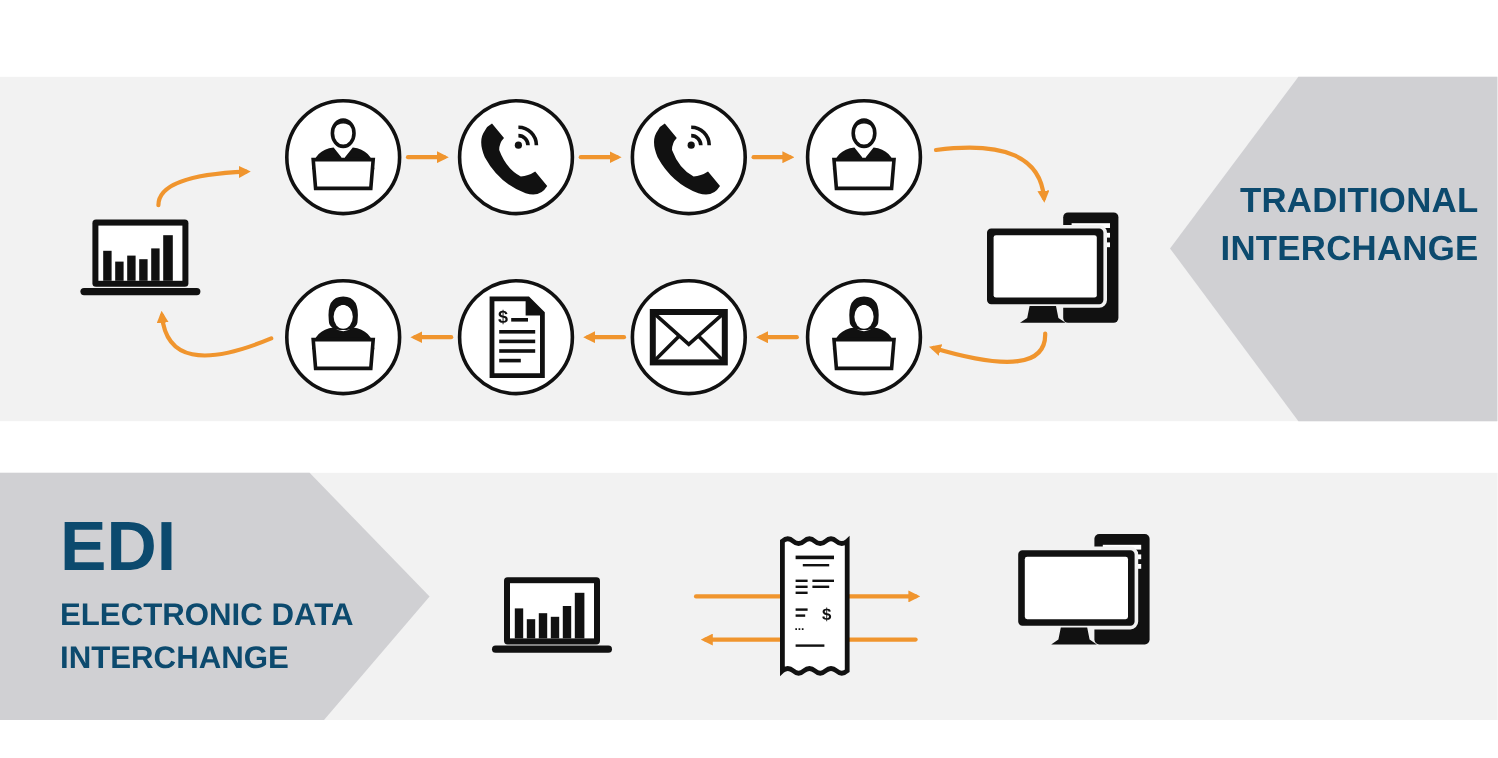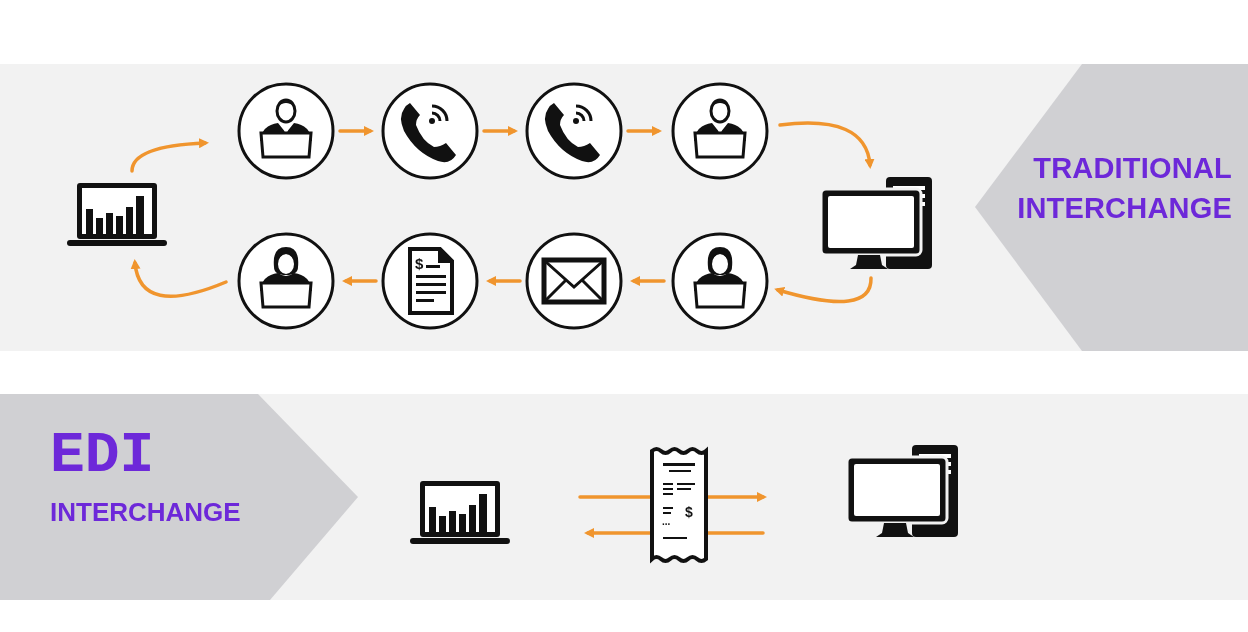--- a/index.html
+++ b/index.html
@@ -4,26 +4,26 @@
   <style>
     html, body { margin: 0; padding: 0; }
     body {
       width: 1248px; height: 632px; background: #ffffff; position: relative; overflow: hidden;
       font-family: "Liberation Sans", "DejaVu Sans", sans-serif;
     }
     .band { position: absolute; background: #f2f2f2; }
     #band-trad { left: 0; top: 64px; width: 1248px; height: 287px; }
     #band-edi { left: 0; top: 394px; width: 1248px; height: 206px; }
     svg.layer { position: absolute; left: 0; top: 0; width: 1248px; height: 632px; }
-    .label { position: absolute; color: #6d28d9; font-weight: bold; }
+    .label { position: absolute; color: #0c4a6e; font-weight: bold; }
     #trad-title {
       right: 16px; top: 148px; width: 260px; text-align: right;
       font-size: 29px; line-height: 40px; letter-spacing: 0.2px;
     }
-    #edi-abbr { left: 50px; top: 424px; font-size: 58px; line-height: 64px; font-family: Liberation Mono, monospace; }
+    #edi-abbr { left: 50px; top: 424px; font-size: 58px; line-height: 64px; }
     #edi-full { left: 50px; top: 494px; font-size: 26px; line-height: 36px; }
   </style>
 </head>
 <body>
 
 <div class="band" id="band-trad"></div>
 <div class="band" id="band-edi"></div>
 
 <svg class="layer" viewBox="0 0 1248 632">
   <defs>
@@ -165,14 +165,15 @@
   <use href="#desktop" x="892" y="489"></use>
 </svg>
 
 <div class="label" id="trad-title">
   <div>TRADITIONAL</div>
   <div>INTERCHANGE</div>
 </div>
 
 <div class="label" id="edi-abbr">EDI</div>
 <div class="label" id="edi-full">
+  <div>ELECTRONIC DATA</div>
   <div>INTERCHANGE</div>
 </div>
 
 </body></html>

